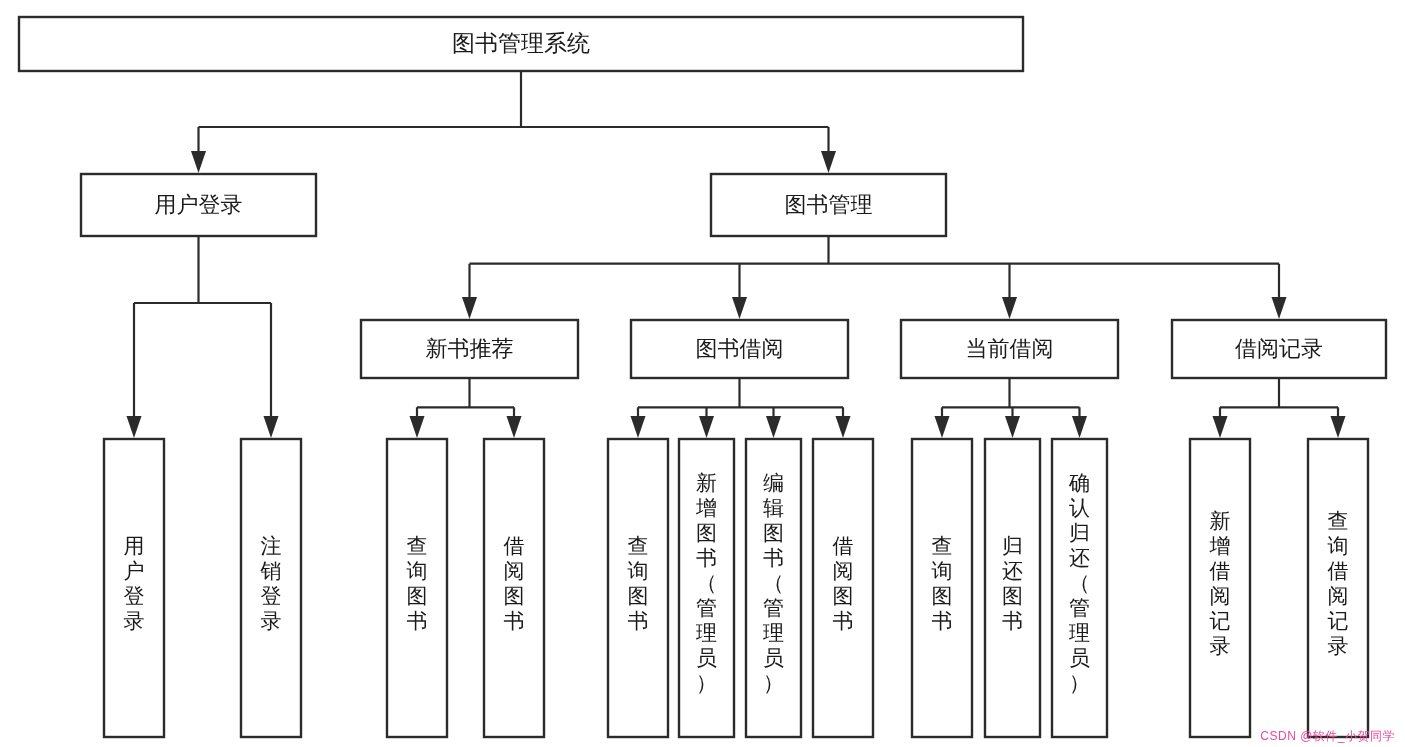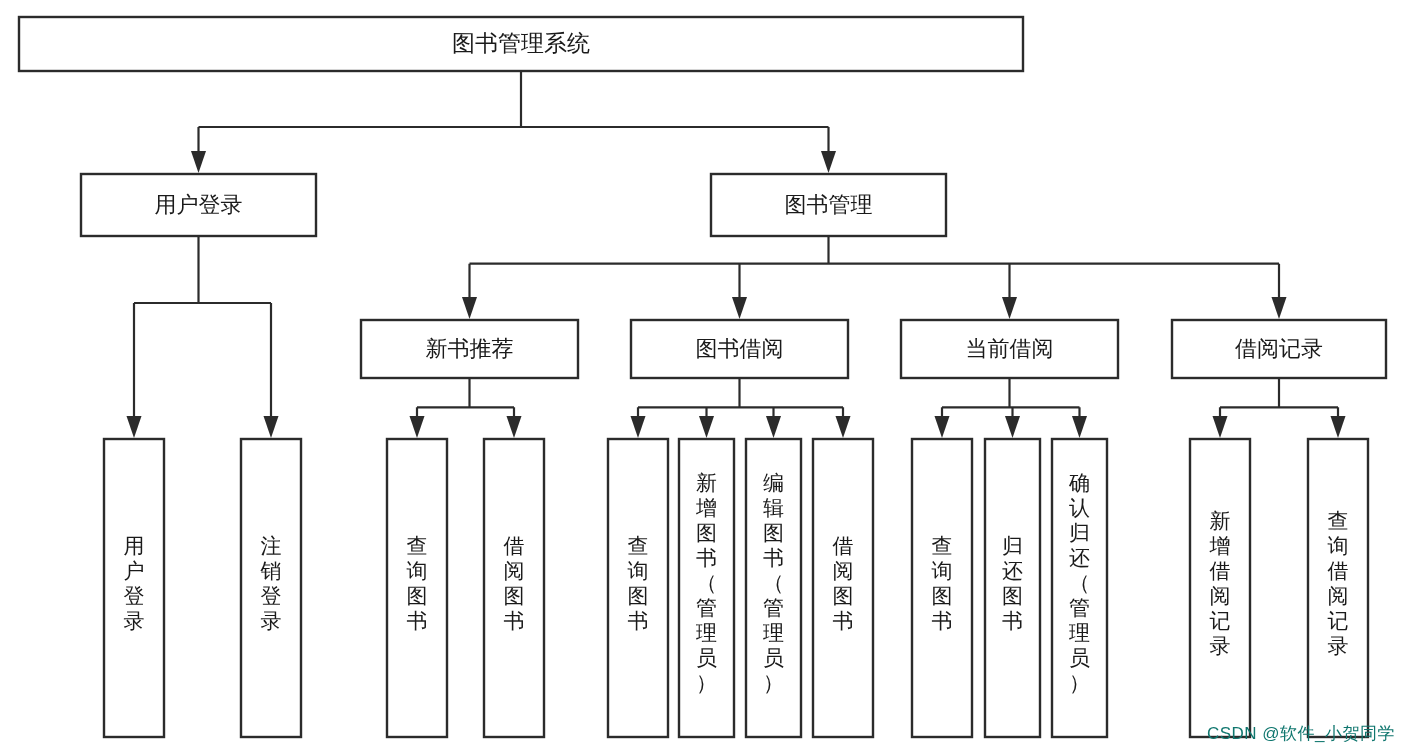--- a/index.html
+++ b/index.html
@@ -54,22 +54,22 @@
   }
   .edge-arrow {
     fill: #2b2b2b;
     stroke: none;
   }
   .watermark {
     position: absolute;
     right: 10px;
     bottom: 6px;
     font-family: "Liberation Sans", "DejaVu Sans", sans-serif;
-    font-size: 17px;
-    color: #0f766e;
+    font-size: 12px;
+    color: #ec4899;
     white-space: nowrap;
     letter-spacing: 0.5px;
     user-select: none;
   }
 </style>
 </head>
 <body>
 
 <div id="diagram-root">
   <svg id="tree-svg" viewBox="0 0 1405 747" xmlns="http://www.w3.org/2000/svg">

